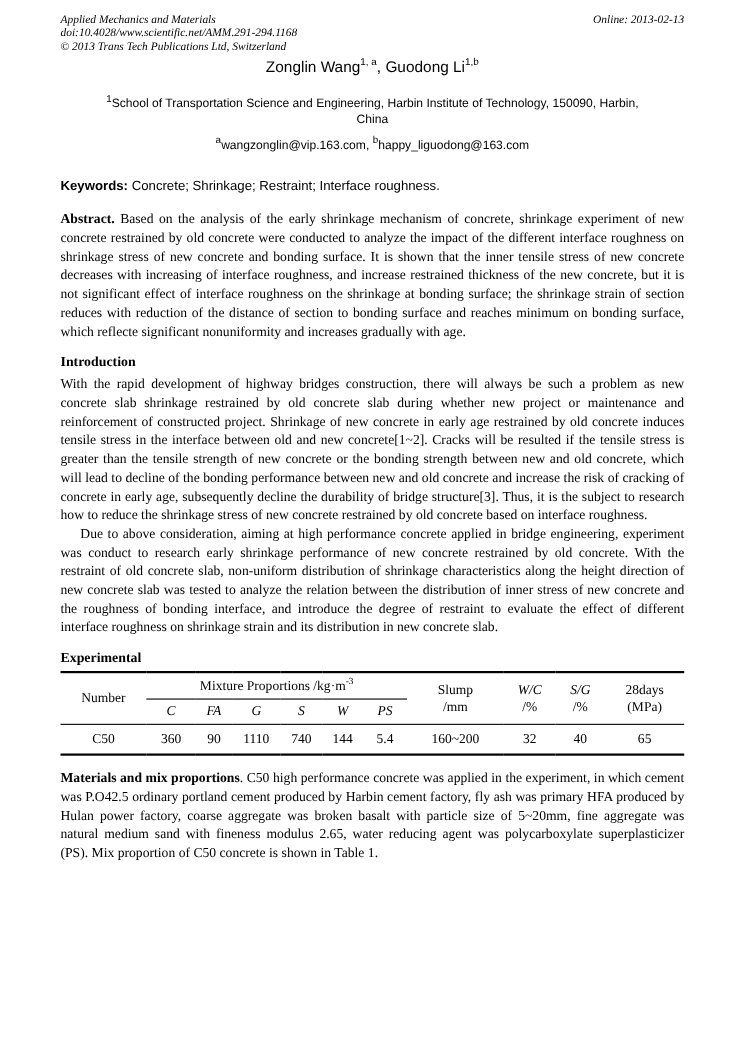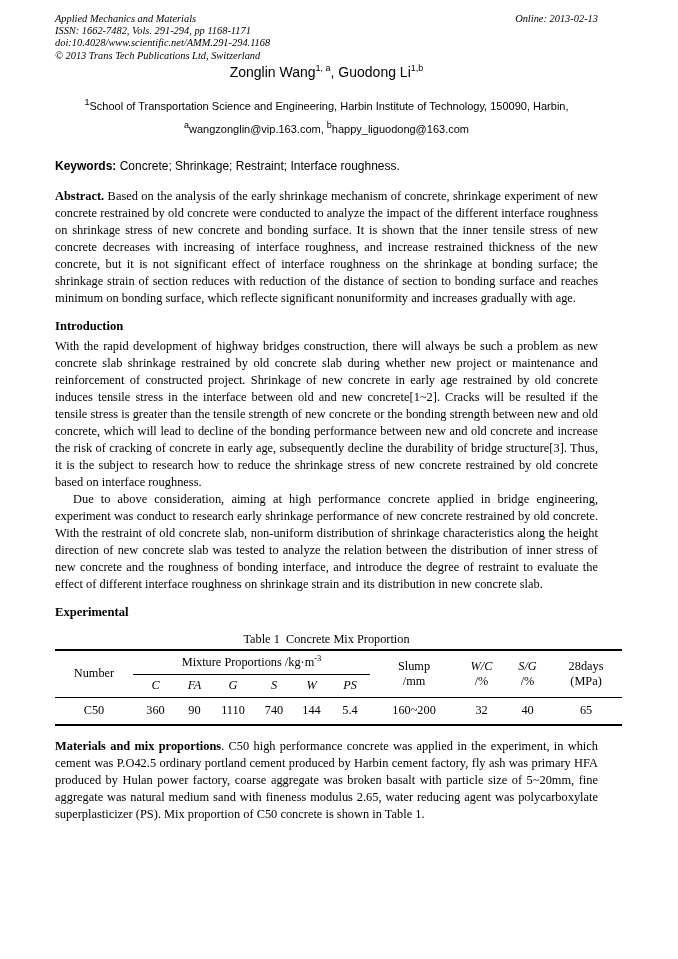--- a/index.html
+++ b/index.html
@@ -8,21 +8,21 @@
     background: #ffffff;
     width: 678px;
     height: 959px;
     overflow: hidden;
     color: #000;
   }
   .page {
     box-sizing: border-box;
     width: 678px;
     height: 959px;
-    padding: 13px 80px 0 55px;
+    padding: 13px 56px 0 55px;
     background: #fff;
   }
   
   .journal-header {
     display: flex;
     justify-content: space-between;
     align-items: flex-start;
     font-family: "Liberation Serif", serif;
     font-style: italic;
     font-size: 10.4px;
@@ -129,47 +129,46 @@
   sup.tbl { font-size: 8.5px; line-height: 0; }
 </style>
 </head>
 <body>
 
 <div class="page">
 
   <div class="journal-header">
     <div class="left">
       <div>Applied Mechanics and Materials</div>
-      <div>ISSN: 1662-7482, Vols. 291-294, pp 1168-1171</div>
       <div>doi:10.4028/www.scientific.net/AMM.291-294.1168</div>
       <div>© 2013 Trans Tech Publications Ltd, Switzerland</div>
     </div>
     <div class="right">Online: 2013-02-13</div>
   </div>
 
 
   <div class="authors"><span>Zonglin Wang</span><sup>1, a</sup><span>, </span><span>Guodong Li</span><sup>1,b</sup></div>
 
   <div class="affiliation">
     <div><sup>1</sup><span>School of Transportation Science and Engineering, Harbin Institute of Technology, 150090, Harbin,</span></div>
+    <div>China</div>
   </div>
 
   <div class="emails"><sup>a</sup><span>wangzonglin@vip.163.com</span><span>, </span><sup>b</sup><span>happy_liguodong@163.com</span></div>
 
   <div class="keywords"><b>Keywords:</b><span> Concrete; Shrinkage; Restraint; Interface roughness.</span></div>
 
   <p class="body-text" style="margin-top:14px"><b>Abstract.</b><span> Based on the analysis of the early shrinkage mechanism of concrete, shrinkage experiment of new concrete restrained by old concrete were conducted to analyze the impact of the different interface roughness on shrinkage stress of new concrete and bonding surface. It is shown that the inner tensile stress of new concrete decreases with increasing of interface roughness, and increase restrained thickness of the new concrete, but it is not significant effect of interface roughness on the shrinkage at bonding surface; the shrinkage strain of section reduces with reduction of the distance of section to bonding surface and reaches minimum on bonding surface, which reflecte significant nonuniformity and increases gradually with age.</span></p>
 
   <div class="section-heading">Introduction</div>
   <p class="body-text flow">With the rapid development of highway bridges construction, there will always be such a problem as new concrete slab shrinkage restrained by old concrete slab during whether new project or maintenance and reinforcement of constructed project. Shrinkage of new concrete in early age restrained by old concrete induces tensile stress in the interface between old and new concrete[1~2]. Cracks will be resulted if the tensile stress is greater than the tensile strength of new concrete or the bonding strength between new and old concrete, which will lead to decline of the bonding performance between new and old concrete and increase the risk of cracking of concrete in early age, subsequently decline the durability of bridge structure[3]. Thus, it is the subject to research how to reduce the shrinkage stress of new concrete restrained by old concrete based on interface roughness.</p>
   <p class="body-text flow indent">Due to above consideration, aiming at high performance concrete applied in bridge engineering, experiment was conduct to research early shrinkage performance of new concrete restrained by old concrete. With the restraint of old concrete slab, non-uniform distribution of shrinkage characteristics along the height direction of new concrete slab was tested to analyze the relation between the distribution of inner stress of new concrete and the roughness of bonding interface, and introduce the degree of restraint to evaluate the effect of different interface roughness on shrinkage strain and its distribution in new concrete slab.</p>
 
   <div class="section-heading">Experimental</div>
 
-  <div class="table-caption pre">Table 1  Concrete Mix Proportion</div>
   <table class="mix">
     <colgroup>
       <col style="width:78px">
         <col style="width:45px">
         <col style="width:33px">
         <col style="width:44px">
       <col style="width:38px">
         <col style="width:37px">
         <col style="width:40px">
         <col style="width:88px">

